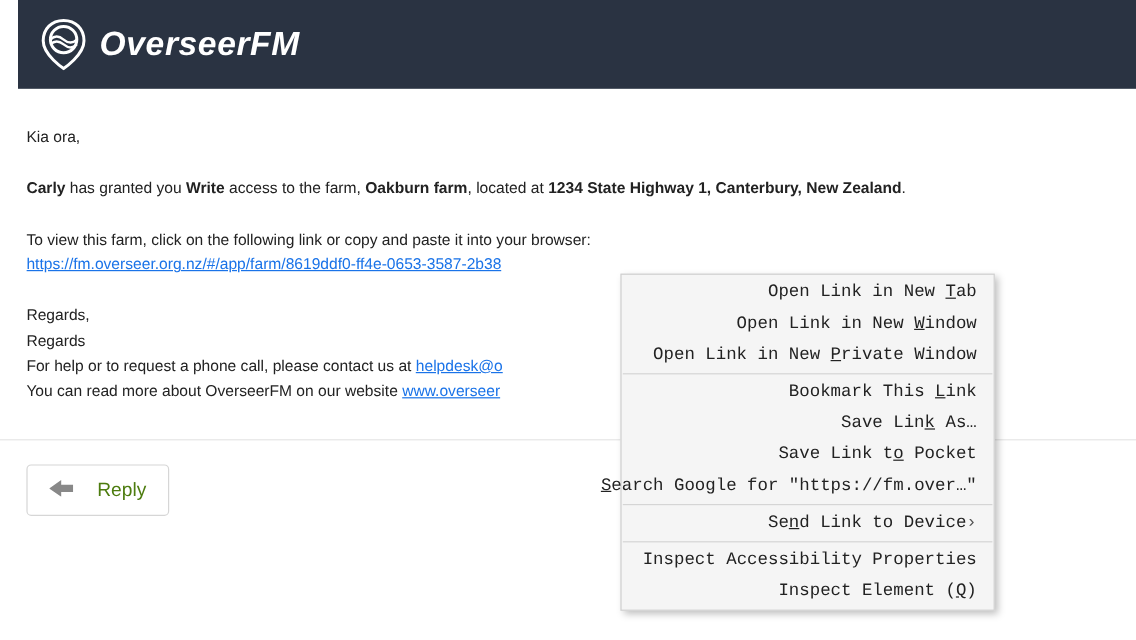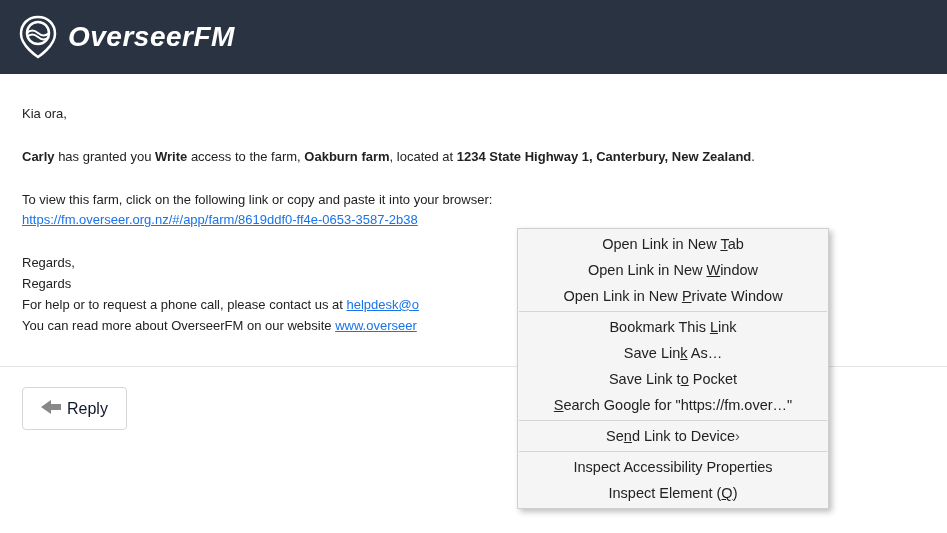--- a/index.html
+++ b/index.html
@@ -1,31 +1,31 @@
 <!DOCTYPE html>
 <html><head>
   <meta charset="utf-8">
   <style>
     * { box-sizing: border-box; margin: 0; padding: 0; }
     body { font-family: Arial, Helvetica, sans-serif; font-size: 15px; color: #333; background: #fff; width: 947px; }
-    .header { background: #2a3342; height: 74px; display: flex; align-items: center; padding: 0 18px; }
+    .header { background: #2a3342; height: 74px; display: flex; align-items: center; padding: 0 18px; margin-left: 15px; }
     .logo { display: flex; align-items: center; gap: 10px; }
     .brand { color: #fff; font-size: 28px; font-weight: 800; letter-spacing: 0.5px; font-style: italic; }
     .email-body { padding: 30px 22px 30px 22px; line-height: 1.6; font-size: 13px; color: #222; border-bottom: 1px solid #e5e5e5; }
     .email-body p { margin: 0; }
     .spacer { height: 22px; }
     .bold { font-weight: 700; }
     a.link { color: #1a73e8; }
     a.link.cutoff { white-space: nowrap; max-width: 490px; overflow: hidden; display: inline-block; vertical-align: bottom; }
     .actions { padding: 20px 22px; display: flex; gap: 12px; }
-    .btn { display: inline-flex; align-items: center; gap: 6px; border: 1px solid #d6d6d6; background: #fff; padding: 10px 18px; border-radius: 4px; font-size: 16px; color: #0f172a; cursor: pointer; }
+    .btn { display: inline-flex; align-items: center; gap: 20px; border: 1px solid #d6d6d6; background: #fff; padding: 10px 18px; border-radius: 4px; font-size: 16px; color: #4d7c0f; cursor: pointer; }
     .btn .arrow { font-size: 18px; color: #888; }
     
     .ctx { position: absolute; left: 517px; top: 228px; width: 312px; background: #f5f5f5; border: 1px solid #cfcfcf; box-shadow: 3px 3px 6px rgba(0,0,0,0.25); padding: 2px 0; font-size: 14.5px; color: #222; }
-    .ctx-item { padding: 5px 14px; white-space: nowrap; display: flex; align-items: center; justify-content: center; }
+    .ctx-item { padding: 5px 14px; white-space: nowrap; display: flex; align-items: center; justify-content: flex-end; font-family: Liberation Mono, monospace; }
     .ctx-item .u { text-decoration: underline; }
     .ctx-item.highlight { background: #90c8f6; }
     .ctx-sep { height: 1px; background: #d5d5d5; margin: 2px 1px; }
     .ctx-item .chev { color: #555; }
   </style>
 </head>
 <body>
 
 <div class="header">
   <div class="logo">

